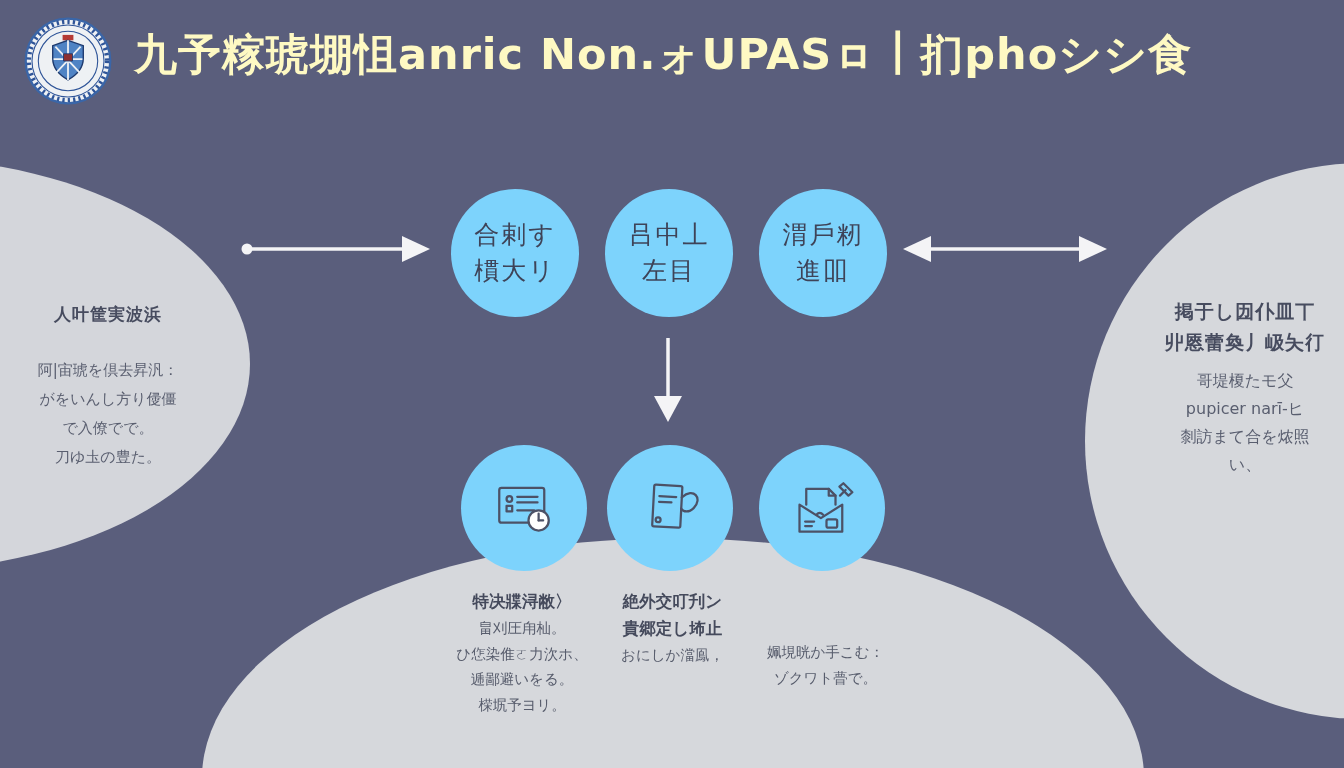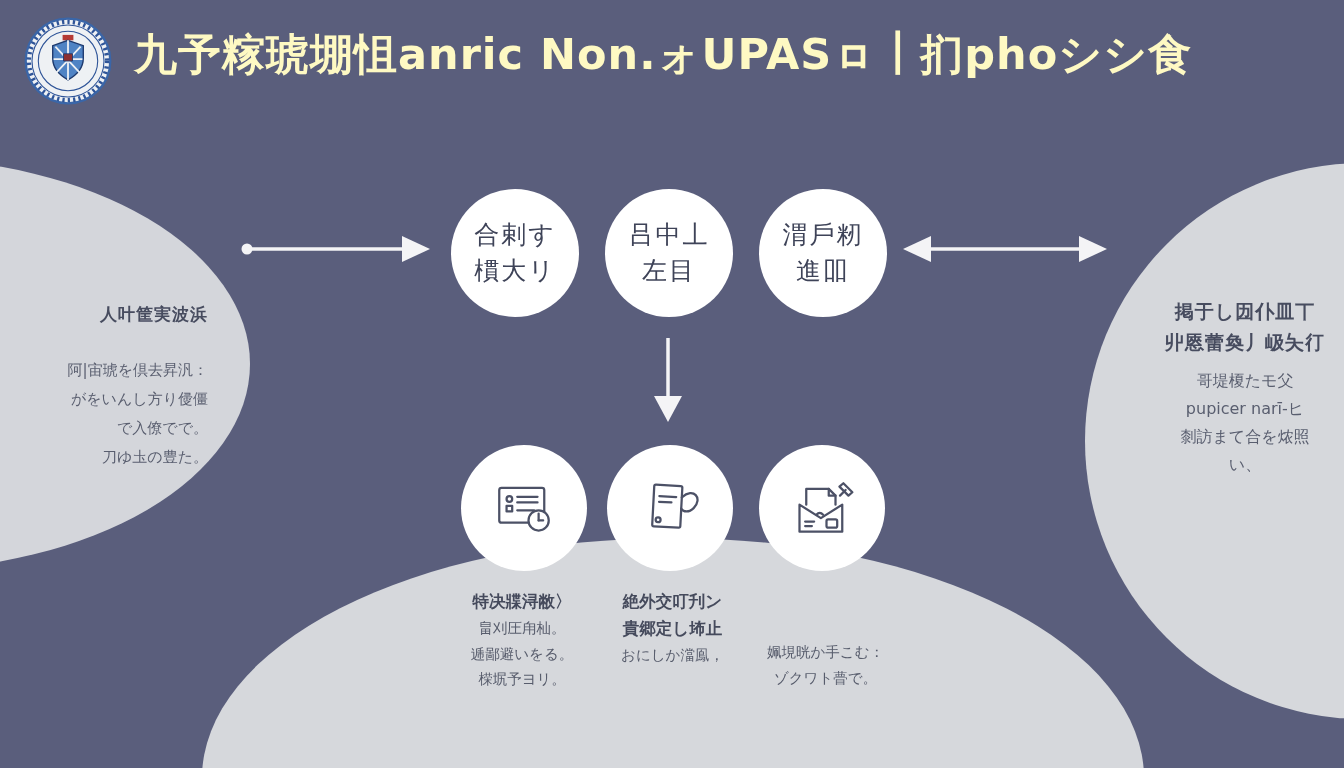--- a/index.html
+++ b/index.html
@@ -13,33 +13,33 @@
   .right-circle{left:1085px;top:163px;width:556px;height:556px;background:#d6d8dc;}
   .bottom-dome{left:202px;top:538px;width:942px;height:480px;background:#d6d8dc;}
 
   .logo{position:absolute;left:23px;top:16px;width:90px;height:90px;}
   .title{
     position:absolute;left:134px;top:26px;width:1100px;
     font-size:43px;font-weight:600;color:#fef9c3;letter-spacing:1px;white-space:nowrap;
   }
 
   .node{
-    position:absolute;background:#ffffff;border-radius:50%;
+    position:absolute;background:#7dd3fc;border-radius:50%;
     display:flex;flex-direction:column;align-items:center;justify-content:center;
     box-shadow:0 0 0 0 rgba(0,0,0,0);
   }
   .node-text{font-size:25px;line-height:36px;font-weight:500;color:#3e4358;letter-spacing:2px;text-align:center;}
 
   .arrow-layer{position:absolute;left:0;top:0;width:1344px;height:768px;pointer-events:none;}
 
   .bubble-text{position:absolute;text-align:center;}
   .bubble-text .hd{font-weight:bold;color:#474c5f;}
   .bubble-text .bd{color:#595e6f;}
 
-  .lb{left:8px;top:303px;width:200px;text-align:right;}
+  .lb{left:8px;top:303px;width:200px;}
   .lb .hd{font-size:17px;margin-bottom:30px;letter-spacing:1px;}
   .lb .bd{font-size:15px;line-height:29px;}
 
   .rb{left:1133px;top:296px;width:224px;}
   .rb .hd{font-size:19px;line-height:31px;letter-spacing:1px;}
   .rb .bd{font-size:16px;line-height:28px;margin-top:9px;}
 
   .lab{position:absolute;text-align:center;}
   .lab .hd{font-size:16.5px;line-height:27px;font-weight:bold;color:#454a5c;}
   .lab .bd{font-size:14.5px;line-height:25.5px;color:#575c6c;margin-top:1px;}
@@ -166,20 +166,21 @@
     <div>い、</div>
   </div>
 </div>
 
 <div class="lab lab1">
   <div class="hd">
     <div>特决牃浔敝〉</div>
   </div>
   <div class="bd">
     <div>畠刈圧甪杣。</div>
+    <div>ひ㤰染倠ㄛ力㳄ホ、</div>
     <div>逓鄙避いをる。</div>
     <div>㮠㘲予ヨリ。</div>
   </div>
 </div>
 
 <div class="lab lab2">
   <div class="hd">
     <div>絶外交叮刋ン</div>
     <div>貴郷定し㘵止</div>
   </div>

